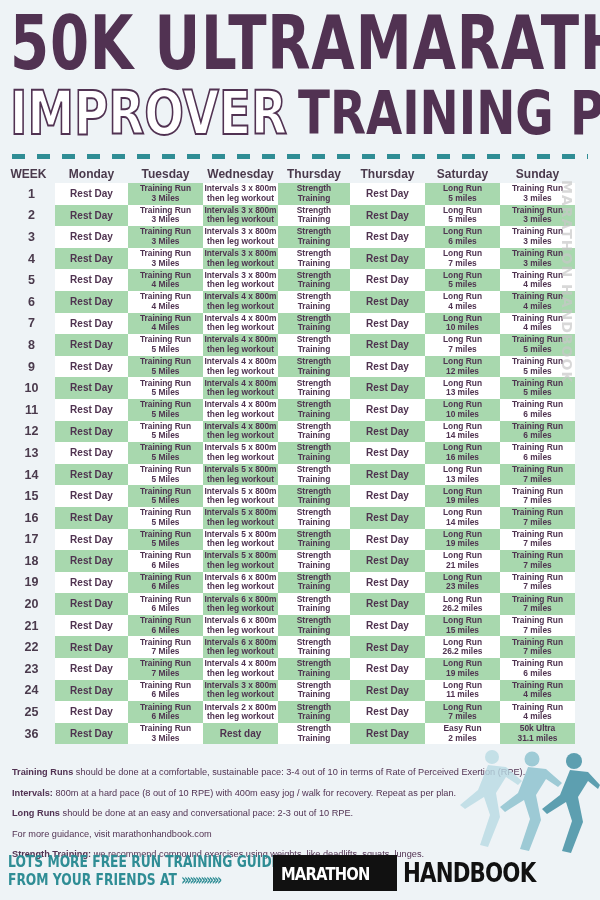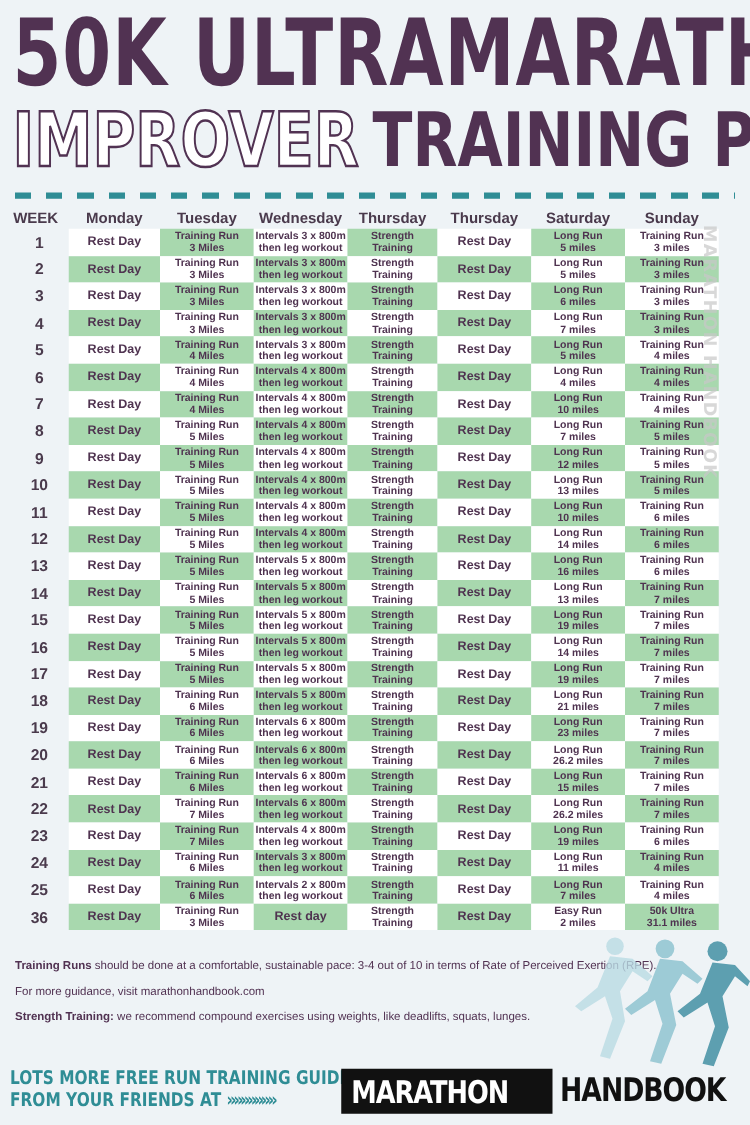--- a/index.html
+++ b/index.html
@@ -87,21 +87,21 @@
       transform: scaleX(0.82); transform-origin: left top;
     }
     .cta .arrows { letter-spacing: -3px; color: #2f8d95; }
     .brand {
       position: absolute; left: 273px; top: 855px; height: 36px;
       display: flex; align-items: center;
     }
     .brand-box {
       background: #111; color: #fff; height: 36px; padding: 0 8px;
       display: flex; align-items: center;
-      font-family: "DejaVu Sans", sans-serif; font-weight: bold; font-size: 25px;
+      font-family: "DejaVu Sans", sans-serif; font-weight: bold; font-size: 18px;
       letter-spacing: -1px;
     }
     .brand-box span, .brand-rest span { display: inline-block; transform: scaleX(0.82); transform-origin: left center; }
     .brand-rest {
       color: #111; padding-left: 6px;
       font-family: "DejaVu Sans", sans-serif; font-weight: bold; font-size: 26px;
       letter-spacing: -1px;
     }
   </style>
 </head>
@@ -880,20 +880,22 @@
       </div>
     </div>
 </div>
 
 <div class="watermark">
     <span>MARATHON HANDBOOK</span>
   </div>
 
 <div class="notes" id="notes">
     <div class="note"><b>Training Runs</b><span> should be done at a comfortable, sustainable pace: 3-4 out of 10 in terms of Rate of Perceived Exertion (RPE).</span></div>
+    <div class="note"><b>Intervals:</b><span> 800m at a hard pace (8 out of 10 RPE) with 400m  easy jog / walk for recovery. Repeat as per plan.</span></div>
+    <div class="note"><b>Long Runs</b><span> should be done at an easy and conversational pace: 2-3 out of 10 RPE.</span></div>
     <div class="note"><b></b><span>For more guidance, visit marathonhandbook.com</span></div>
     <div class="note"><b>Strength Training:</b><span> we recommend compound exercises using weights, like deadlifts, squats, lunges.</span></div>
   </div>
 
 <svg class="runners" viewBox="0 0 160 110">
   <g fill="#b9dbe4" opacity="0.8">
     <circle cx="52" cy="12" r="7"></circle>
     <path d="M48 20 L38 45 L20 60 L25 64 L44 52 L50 70 L40 100 L48 102 L60 72 L56 48 L66 32 L78 40 L82 36 L66 22 Z"></path>
   </g>
   <g fill="#8fc3d0" opacity="0.85">

